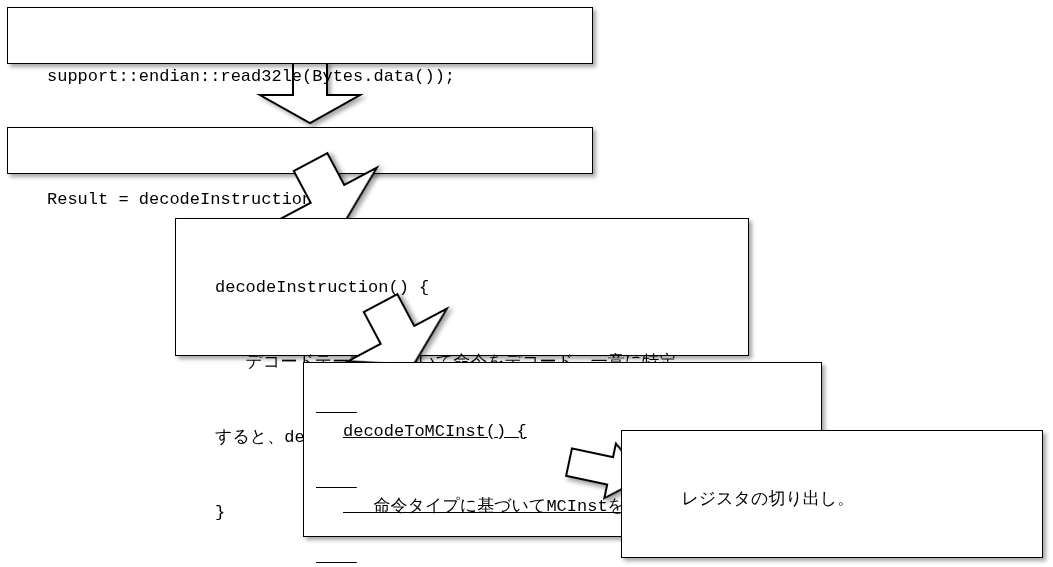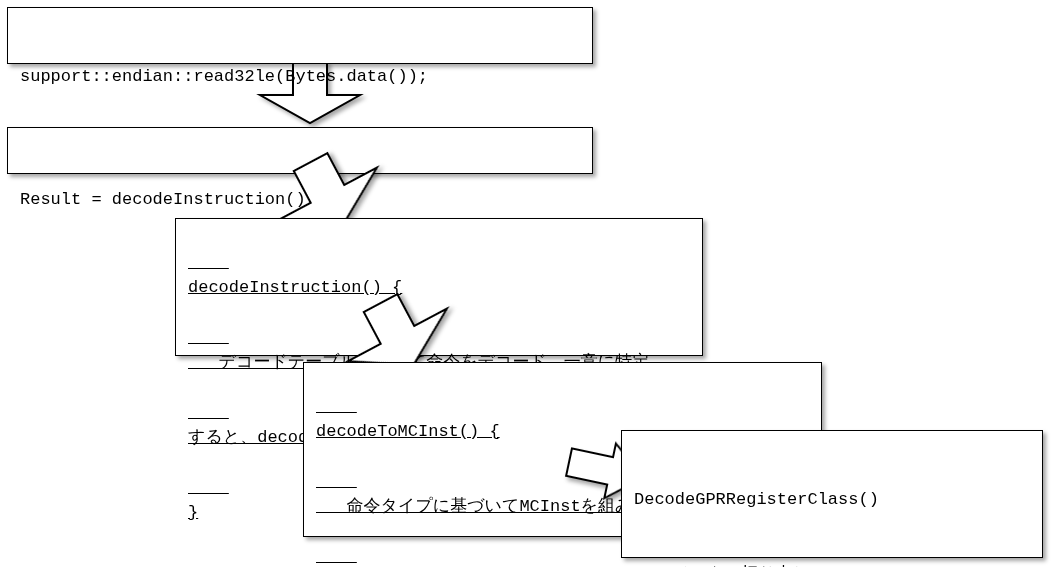--- a/index.html
+++ b/index.html
@@ -29,20 +29,21 @@
     padding: 6px 10px 6px 12px;
     font-size: 17px;
     line-height: 25px;
     color: #000000;
     white-space: pre;
     font-family: "Liberation Mono", "DejaVu Sans Mono", monospace;
   }
   .box .line {
     display: block;
     white-space: pre;
+    margin-left: 27px;
   }
   .box.center .line {
     text-align: center;
   }
   .arrow {
     position: absolute;
     filter: drop-shadow(3px 3px 2px rgba(0,0,0,0.35));
   }
   .arrow svg {
     display: block;
@@ -84,21 +85,21 @@
   <div class="box" id="box-2" style="left:7px; top:127px; width:586px; height:47px; padding-top:9px;">
     <span class="line">Result = decodeInstruction();</span>
   </div>
 
   <div class="arrow" id="arrow-2" style="left:266px; top:156px; width:130px; height:72px; transform:rotate(-28deg);">
     <svg width="130" height="72" viewBox="0 0 130 72">
       <polygon points="42,0 80,0 80,36 117,36 61,70 5,36 42,36"></polygon>
     </svg>
   </div>
 
-  <div class="box" id="box-3" style="left:175px; top:218px; width:528px; height:138px;text-decoration:underline;">
+  <div class="box" id="box-3" style="left:175px; top:218px; width:574px; height:138px;">
     <span class="line">decodeInstruction() {</span>
     <span class="line">   デコードテーブルを用いて命令をデコード。一意に特定</span>
     <span class="line">すると、decodeToMCInstを用いてMCInstを作成。</span>
     <span class="line">}</span>
   </div>
 
   <div class="arrow" id="arrow-3" style="left:336px; top:297px; width:130px; height:72px; transform:rotate(-28deg);">
     <svg width="130" height="72" viewBox="0 0 130 72">
       <polygon points="42,0 80,0 80,36 117,36 61,70 5,36 42,36"></polygon>
     </svg>
@@ -113,19 +114,18 @@
     
   </div>
 
   <div class="arrow" id="arrow-4" style="left:566px; top:440px; width:80px; height:62px; transform:rotate(12deg);">
     <svg width="80" height="62" viewBox="0 0 80 62">
       <polygon points="2,16 44,16 44,2 78,30 44,58 44,44 2,44"></polygon>
     </svg>
   </div>
 
   <div class="box" id="box-5" style="left:621px; top:430px; width:422px; height:128px;">
-    <span class="line">DecodeGPRRegisterClass()</span>
     <span class="line">  レジスタの切り出し。</span>
     
     
   </div>
 
 </div>
 
 </body></html>

